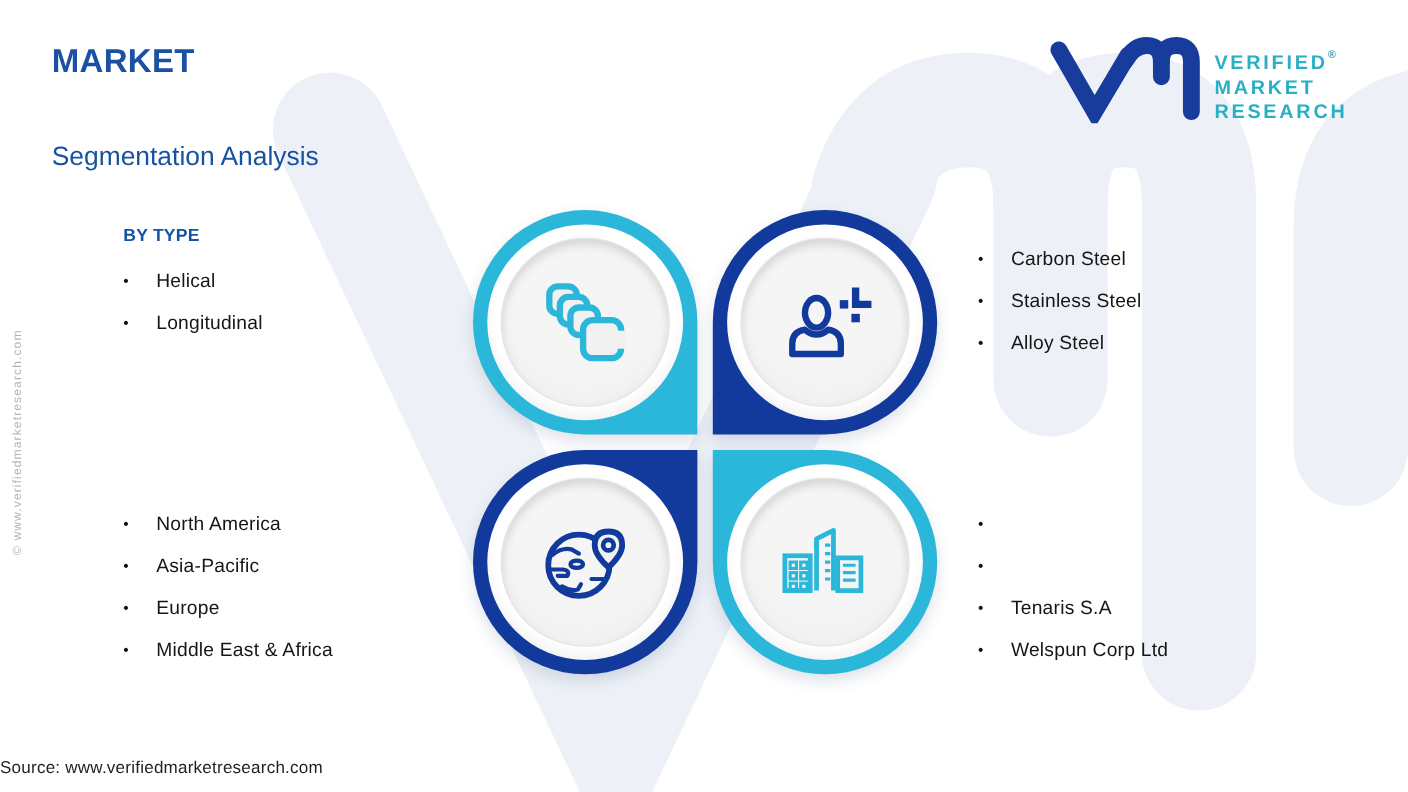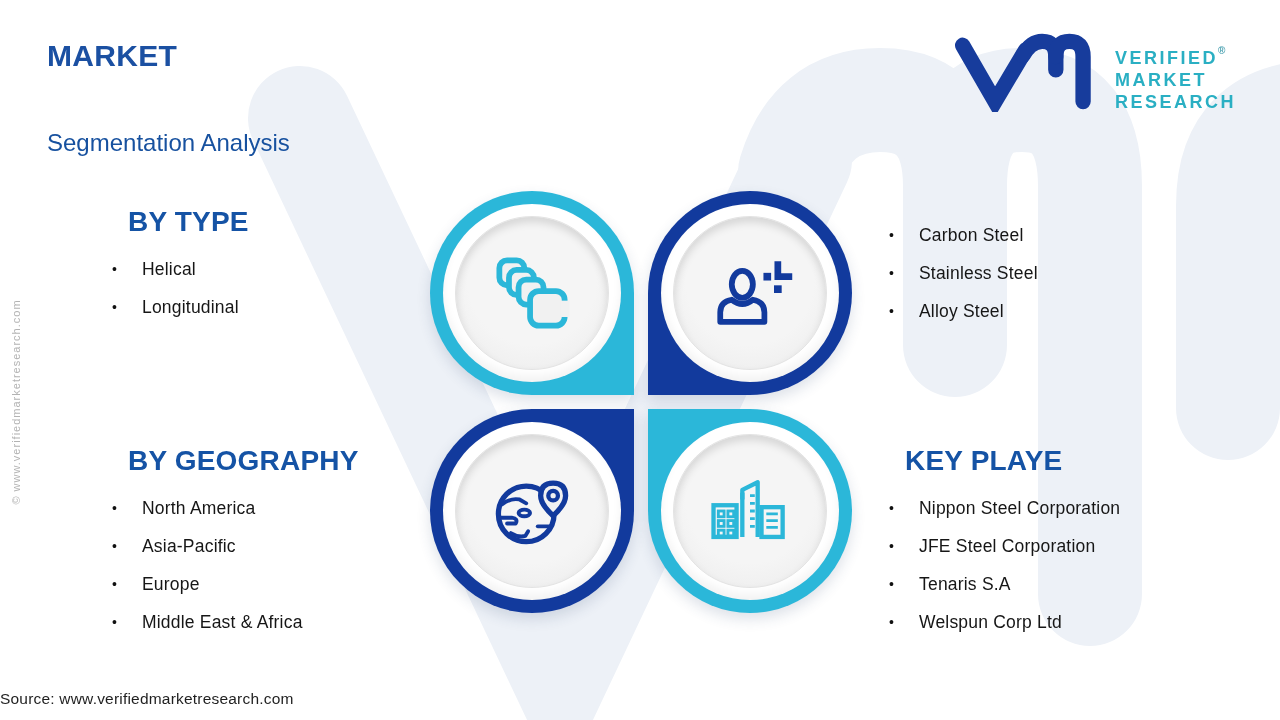--- a/index.html
+++ b/index.html
@@ -19,21 +19,21 @@
   }
   
   .title{
     position:absolute;left:47px;top:36px;width:880px;z-index:2;
     color:#1b50a2;font-weight:bold;font-size:30px;line-height:39px;letter-spacing:.3px;
   }
   .subtitle{
     position:absolute;left:47px;top:129px;z-index:2;
     color:#17519f;font-weight:normal;font-size:24px;
   }
-  .logo{position:absolute;left:953px;top:32px;z-index:2;display:flex;align-items:flex-start;gap:11px;}
+  .logo{position:absolute;left:953px;top:32px;z-index:2;display:flex;align-items:flex-start;}
   .logo .mono{width:142px;height:80px;color:#173c9c;}
   .logo .brand{margin-left:9px;margin-top:8px;line-height:22px;}
   .logo .brand .bline{
     color:#2aafc3;font-weight:bold;font-size:18px;letter-spacing:2.5px;white-space:nowrap;
   }
   .logo .reg{font-size:10px;color:#49a0b0;vertical-align:10px;letter-spacing:0;}
   
   .quad{position:absolute;width:204px;height:204px;z-index:1;
         box-shadow:0 6px 14px rgba(45,70,110,.16);}
   .quad .inner{position:absolute;inset:13px;background:#ffffff;border-radius:50%;
@@ -43,21 +43,21 @@
         border:1px solid #e3e3e3;
         box-shadow:inset 0 5px 9px rgba(0,0,0,.13);
         display:flex;align-items:center;justify-content:center;}
   .quad svg.icon{width:96px;height:96px;}
   .q-tl{left:430px;top:191px;background:#2bb7d9;border-radius:50% 50% 0 50%;}
   .q-tr{left:648px;top:191px;background:#123a9d;border-radius:50% 50% 50% 0;}
   .q-bl{left:430px;top:409px;background:#123a9d;border-radius:50% 0 50% 50%;}
   .q-br{left:648px;top:409px;background:#2bb7d9;border-radius:0 50% 50% 50%;}
   
   .section{position:absolute;z-index:2;}
-  .section .heading{color:#1553a5;font-weight:bold;font-size:28px;letter-spacing:.2px;margin-left:16px;}
+  .section .heading{color:#1553a5;font-weight:bold;font-size:16px;letter-spacing:.2px;}
   .section .list{margin-top:12px;}
   .section .row{display:flex;align-items:center;height:38px;}
   .section .b{width:30px;color:#111111;font-size:14px;}
   .section .t{color:#161616;font-size:17.5px;letter-spacing:.2px;white-space:nowrap;}
   .sec-type{left:112px;top:206px;}
   .sec-material{left:889px;top:204px;}
   .sec-geography{left:112px;top:445px;}
   .sec-players{left:889px;top:445px;}
   
   .source{
@@ -202,21 +202,20 @@
         <span class="t">Stainless Steel</span>
       </div>
     <div class="row">
         <span class="b">•</span>
         <span class="t">Alloy Steel</span>
       </div>
   </div>
 </div>
 
 <div class="section sec-geography">
-  <div class="heading">BY GEOGRAPHY</div>
   <div class="list">
     <div class="row">
         <span class="b">•</span>
         <span class="t">North America</span>
       </div>
     <div class="row">
         <span class="b">•</span>
         <span class="t">Asia-Pacific</span>
       </div>
     <div class="row">
@@ -224,29 +223,26 @@
         <span class="t">Europe</span>
       </div>
     <div class="row">
         <span class="b">•</span>
         <span class="t">Middle East &amp; Africa</span>
       </div>
   </div>
 </div>
 
 <div class="section sec-players">
-  <div class="heading">KEY PLAYE</div>
-  <div class="list">
-    <div class="row">
-        <span class="b">•</span>
-        <span class="t">Nippon Steel Corporation</span>
-      </div>
-    <div class="row">
-        <span class="b">•</span>
-        <span class="t">JFE Steel Corporation</span>
+  <div class="list">
+    <div class="row">
+        <span class="b">•</span>
+      </div>
+    <div class="row">
+        <span class="b">•</span>
       </div>
     <div class="row">
         <span class="b">•</span>
         <span class="t">Tenaris S.A</span>
       </div>
     <div class="row">
         <span class="b">•</span>
         <span class="t">Welspun Corp Ltd</span>
       </div>
   </div>

